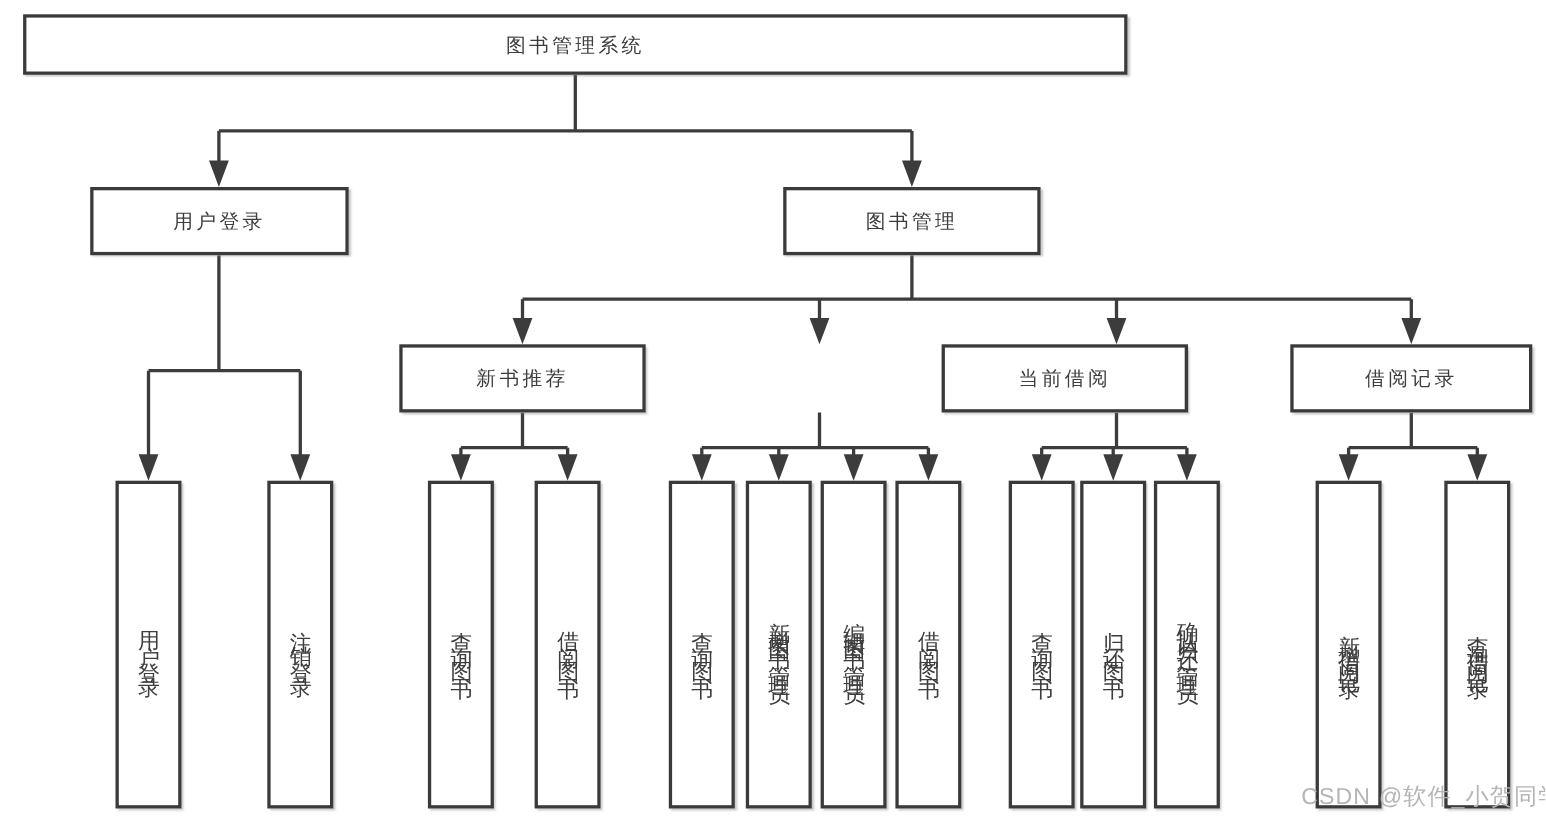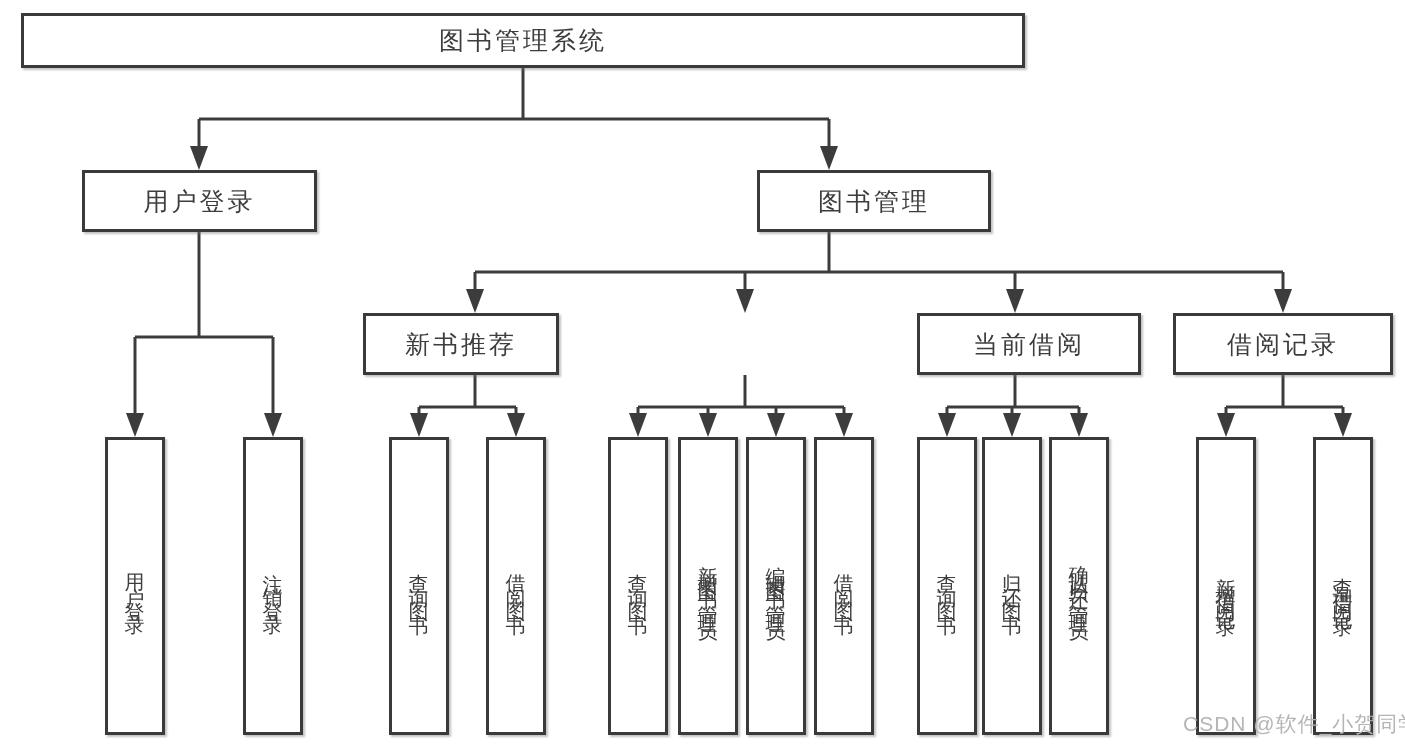--- a/index.html
+++ b/index.html
@@ -20,21 +20,21 @@
   .node{
     position:absolute;
     box-sizing:border-box;
     border:3px solid var(--border);
     background:#fff;
     display:flex;align-items:center;justify-content:center;
     color:var(--text);
     box-shadow:2px 2px 2px rgba(120,120,120,0.45);
     z-index:2;
   }
-  .hbox{font-size:25px;letter-spacing:3px;}
+  .hbox{font-size:18px;letter-spacing:3px;}
   .leaf{width:60px;top:437px;height:298px;}
   .v-label{
     writing-mode:vertical-rl;
     text-orientation:mixed;
     font-size:20px;
     letter-spacing:8px;
     line-height:1;
     color:var(--text);
     white-space:nowrap;
   }
@@ -113,28 +113,28 @@
       <polygon points="1334,413 1352,413 1343,437" fill="#3c3c3c"></polygon>
     </svg>
 
   <div class="node hbox" style="left:21px;top:13px;width:1004px;height:55px;">
     <span>图书管理系统</span>
   </div>
 
   <div class="node hbox" style="left:82px;top:170px;width:235px;height:62px;">
     <span>用户登录</span>
   </div>
-  <div class="node hbox" style="left:712px;top:170px;width:234px;height:62px;margin-left:45px;">
+  <div class="node hbox" style="left:712px;top:170px;width:234px;height:62px;">
     <span>图书管理</span>
   </div>
 
-  <div class="node hbox" style="left:363px;top:313px;width:196px;height:62px;">
+  <div class="node hbox" style="left:363px;top:313px;width:224px;height:62px;">
     <span>新书推荐</span>
   </div>
-  <div class="node hbox" style="left:917px;top:313px;width:224px;height:62px;">
+  <div class="node hbox" style="left:856px;top:313px;width:224px;height:62px;">
     <span>当前借阅</span>
   </div>
   <div class="node hbox" style="left:1173px;top:313px;width:220px;height:62px;">
     <span>借阅记录</span>
   </div>
 
   <div class="node leaf" style="left:105px;">
     <span class="v-label short">用户登录</span>
   </div>
   <div class="node leaf" style="left:243px;">

